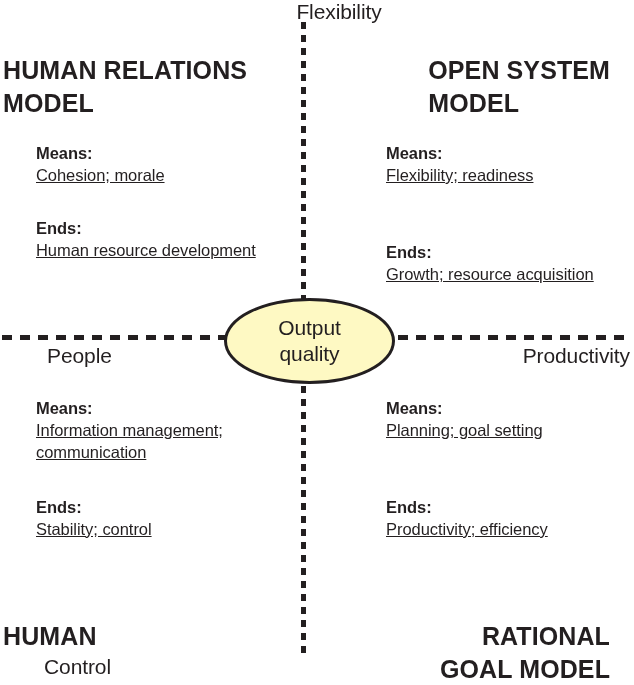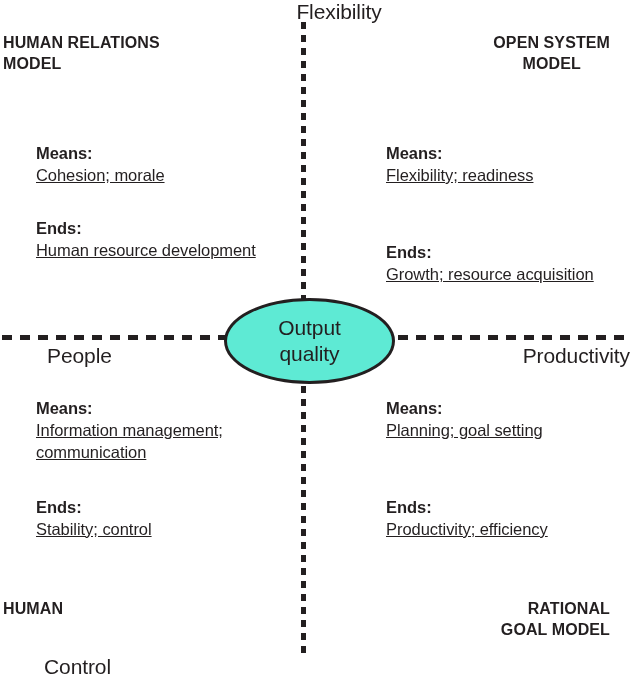--- a/index.html
+++ b/index.html
@@ -52,28 +52,29 @@
     padding-left: 44px;
   }
   .axis-label.top    { left: 0; right: 0; top: 1px; text-align: center; }
   .axis-label.bottom { left: 0; right: 0; bottom: 8px; text-align: left; }
   .axis-label.left   { left: 3px;  top: 345px; }
   .axis-label.right  { right: 4px; top: 345px; }
 
   
   .model-title {
     position: absolute;
-    font-size: 16px;
+    font-size: 25px;
     font-weight: 700;
     line-height: 1.32;
     letter-spacing: 0.1px;
     white-space: nowrap;
+    margin-top: 22px;
   }
   .model-title.tl { left: 3px;   top: 32px;  text-align: left; }
-  .model-title.tr { right: 24px; top: 32px;  text-align: center; }
+  .model-title.tr { right: 24px; top: 32px;  text-align: left; }
   .model-title.bl { left: 3px;   top: 598px; text-align: left; }
   .model-title.br { right: 24px; top: 598px; text-align: right; }
 
   
   .block {
     position: absolute;
     font-size: 16.5px;
     line-height: 1.33;
     letter-spacing: -0.05px;
   }
@@ -97,21 +98,21 @@
 
   
   .center-node {
     position: absolute;
     left: 224px;
     top: 298px;
     width: 165px;
     height: 80px;
     border: 3px solid #231f20;
     border-radius: 50%;
-    background: #5eead4;
+    background: #fef9c3;
     display: flex;
     align-items: center;
     justify-content: center;
     z-index: 3;
   }
   .center-node .center-text {
     font-size: 21px;
     line-height: 1.22;
     text-align: center;
     letter-spacing: -0.1px;

